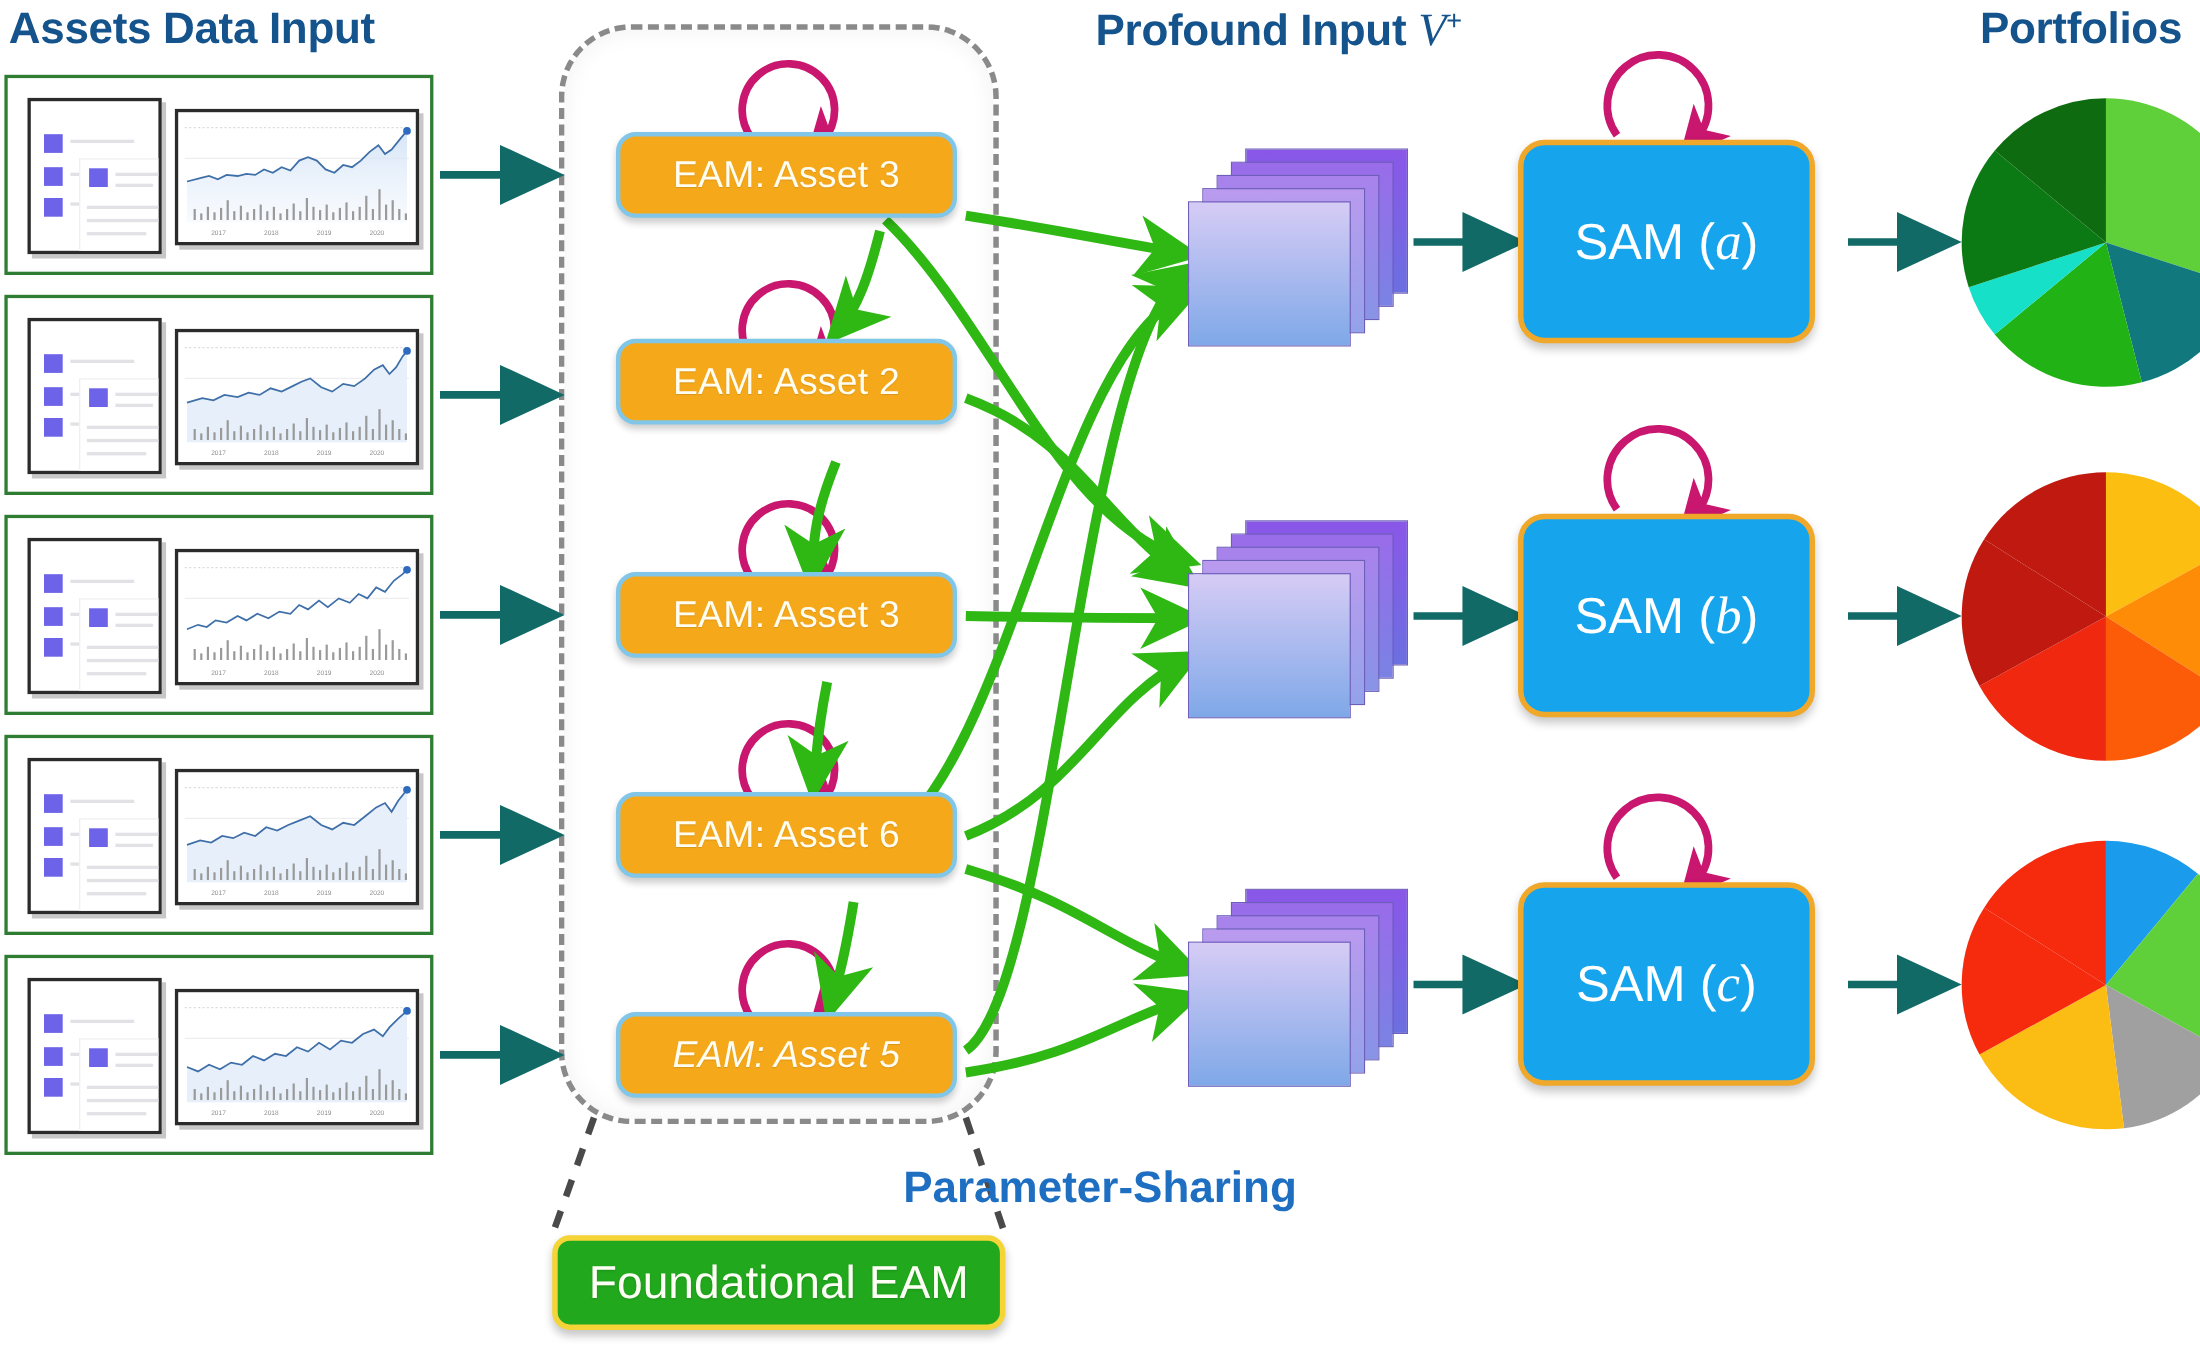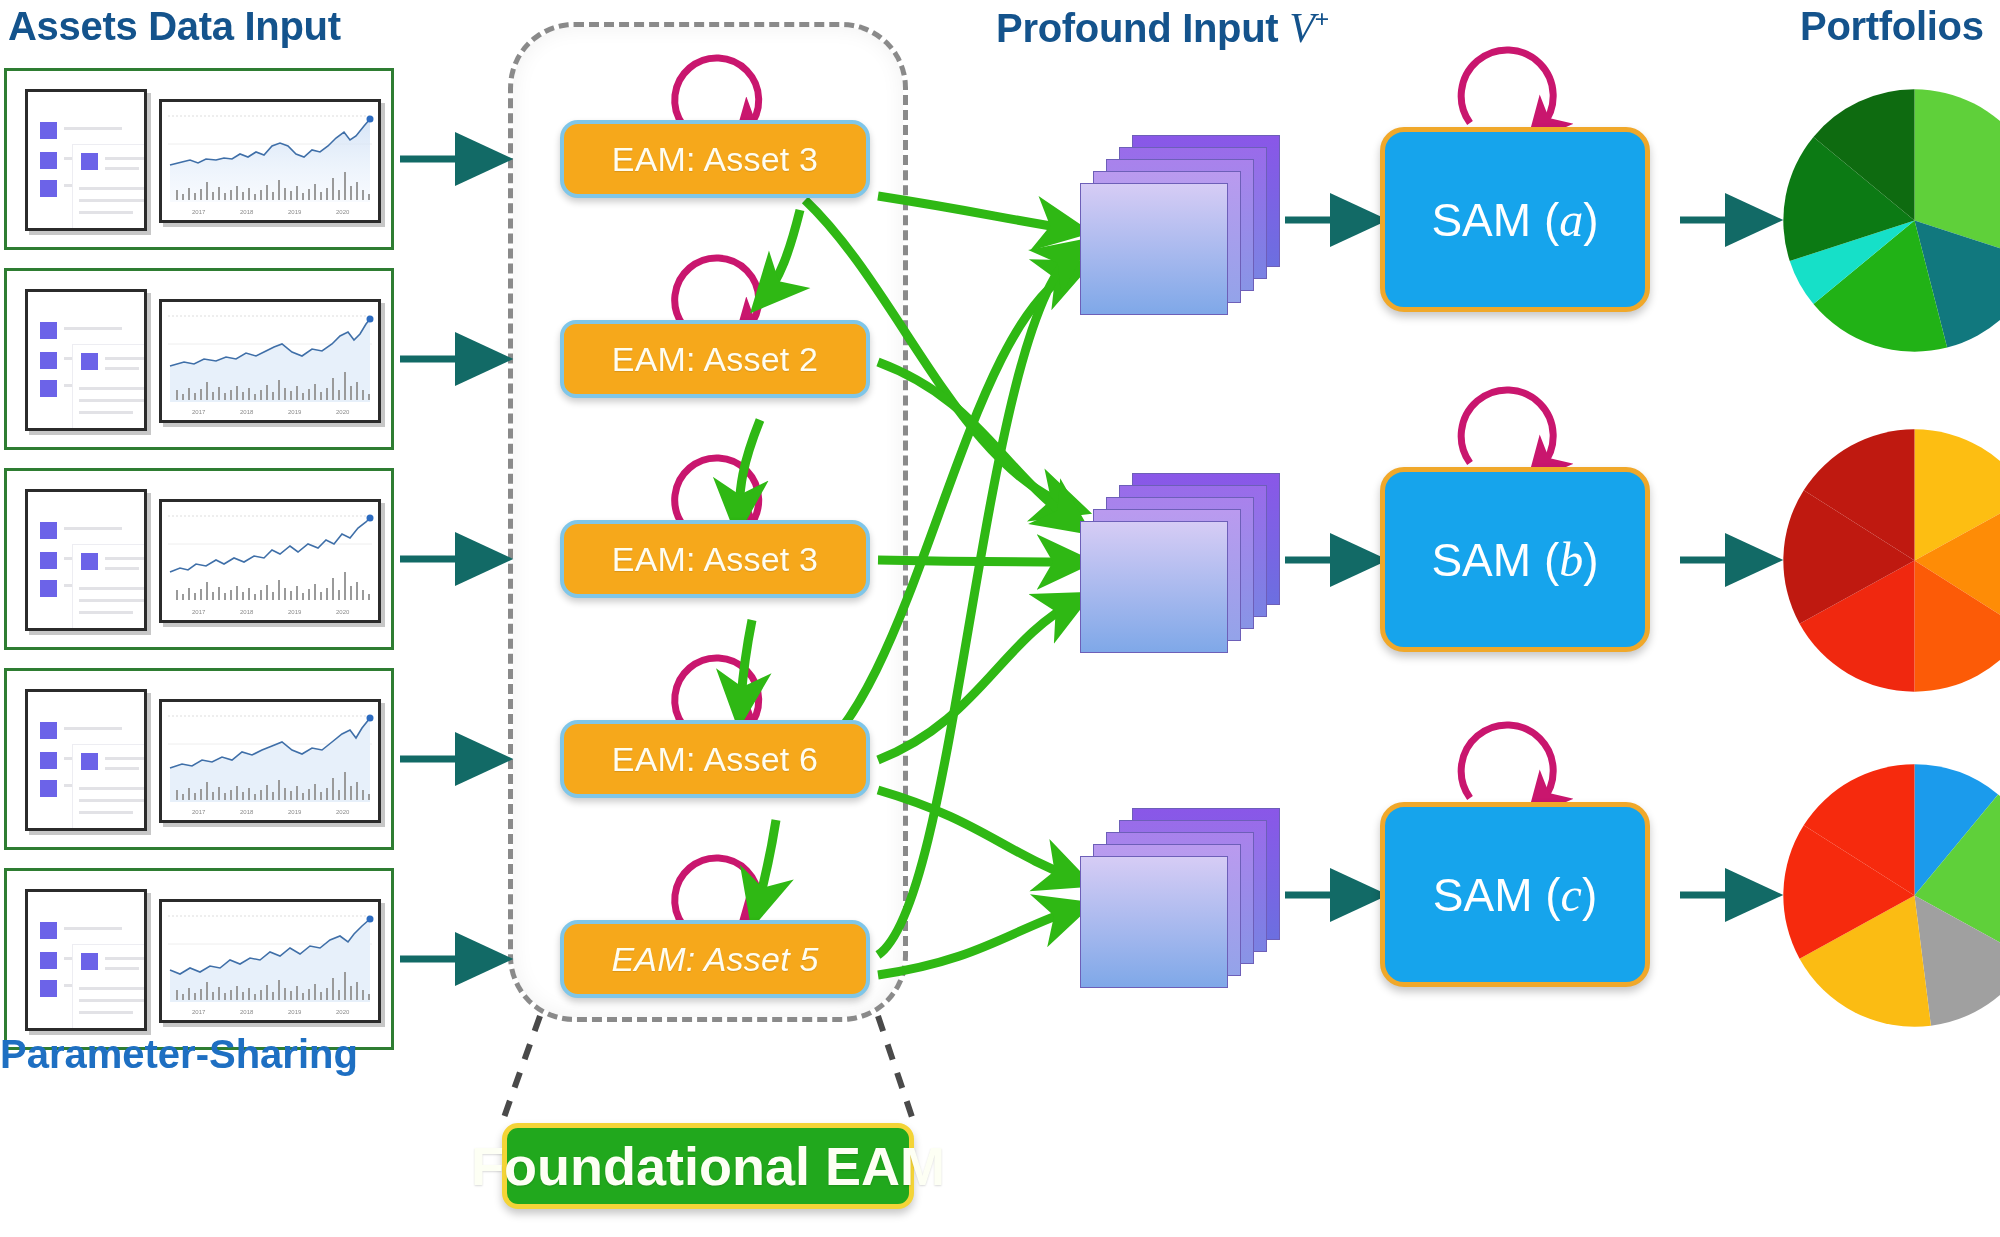--- a/index.html
+++ b/index.html
@@ -139,29 +139,29 @@
     width:412px;height:86px;
     background:#21A81D;
     border:5px solid #F4D437;
     border-radius:16px;
     box-sizing:border-box;
     display:flex;align-items:center;justify-content:center;
     box-shadow:0 5px 8px rgba(0,0,0,0.22);
   }
   .found-box span{
     color:#FDFFF4;
-    font-size:54px;
-    font-weight:700;
+    font-size:42px;
+    font-weight:400;
     white-space:nowrap;
     text-shadow:0 1px 2px rgba(0,0,0,0.15);
   }
   .param-label{
     position:absolute;
-    left:0;top:1032px;width:2000px;
-    text-align:left;
+    left:0;top:1058px;width:2000px;
+    text-align:center;
     pointer-events:none;
   }
   .param-label span{
     color:#1E6FC2;
     font-size:40px;
     font-weight:bold;
     white-space:nowrap;
   }
 
   
@@ -602,21 +602,21 @@
 
     <g stroke="#4a4a4a" stroke-width="6" fill="none" stroke-dasharray="16,14" stroke-linecap="butt">
       <path d="M540,1016 L502,1123"></path>
       <path d="M878,1016 L914,1123"></path>
     </g>
   </svg>
 
   <div class="eam-box" style="left:560px;top:120px;">
     <span>EAM: Asset 3</span>
   </div>
-  <div class="eam-box" style="left:560px;top:320px;border-radius:16px;">
+  <div class="eam-box" style="left:560px;top:308px;">
     <span>EAM: Asset 2</span>
   </div>
   <div class="eam-box" style="left:560px;top:520px;">
     <span>EAM: Asset 3</span>
   </div>
   <div class="eam-box" style="left:560px;top:720px;">
     <span>EAM: Asset 6</span>
   </div>
   <div class="eam-box" style="left:560px;top:920px;font-style:italic;">
     <span>EAM: Asset 5</span>

